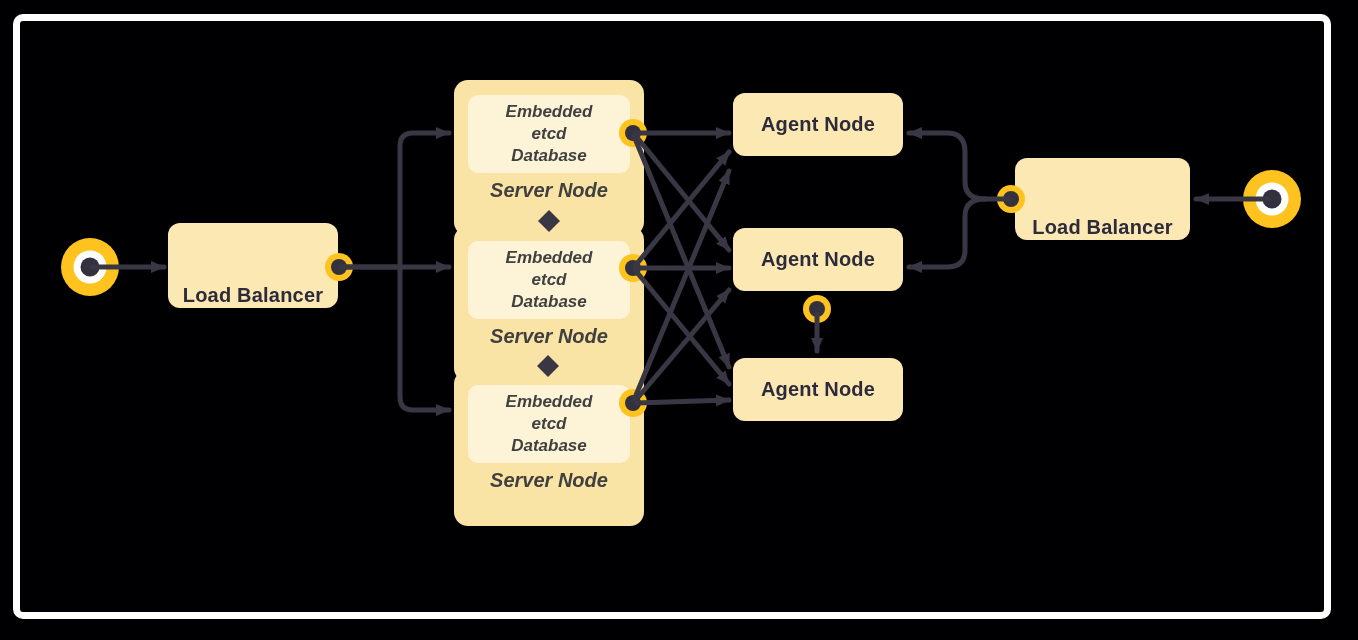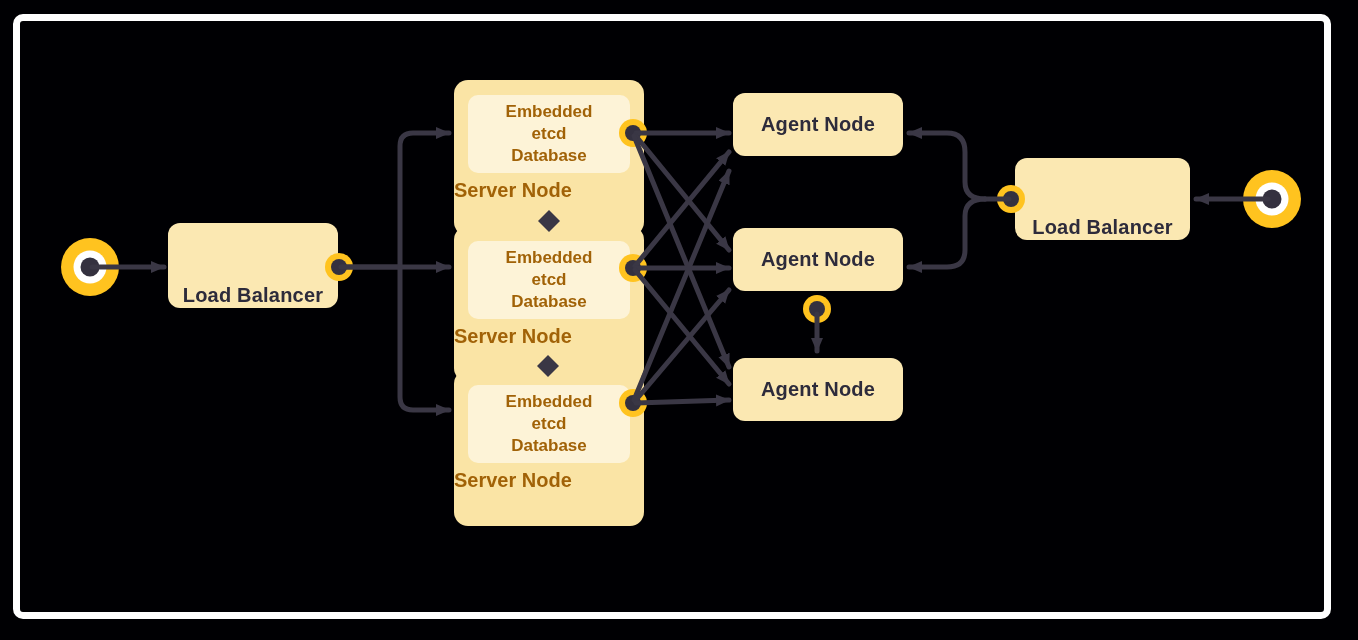--- a/index.html
+++ b/index.html
@@ -14,31 +14,31 @@
   .box{
     position:absolute;display:flex;align-items:center;justify-content:center;
     text-align:center;color:#2D2B3B;font-weight:700;letter-spacing:.2px;
     background:#FBE8B2;border-radius:12px;line-height:1.25;
   }
   .lb{width:170px;height:85px;font-size:20px;align-items:flex-end;}
   #lb-left{left:168px;top:223px;}
   #lb-right{left:1015px;top:158px;width:175px;height:82px;}
   .server{
     position:absolute;left:454px;width:190px;height:156px;
-    background:#FAE4A5;border-radius:14px;color:#a16207;
+    background:#FAE4A5;border-radius:14px;color:#404040;font-style:italic;
   }
   #server-1{top:80px;} #server-2{top:226px;} #server-3{top:370px;}
   .server .db{
     position:absolute;left:14px;top:15px;width:162px;height:78px;
     background:#FDF3D7;border-radius:10px;display:flex;align-items:center;justify-content:center;
     text-align:center;font-size:17px;font-weight:700;line-height:1.3;
     padding:0 24px;box-sizing:border-box;
   }
   .server .sn-label{
-    position:absolute;left:0;right:0;top:99px;text-align:left;
+    position:absolute;left:0;right:0;top:99px;text-align:center;
     font-size:20px;font-weight:700;
   }
   .agent{left:733px;width:170px;height:63px;font-size:20px;}
   #agent-1{top:93px;} #agent-2{top:228px;} #agent-3{top:358px;}
   #wires{position:absolute;left:0;top:0;pointer-events:none;}
 </style>
 </head>
 <body>
 
 <div id="stage">

